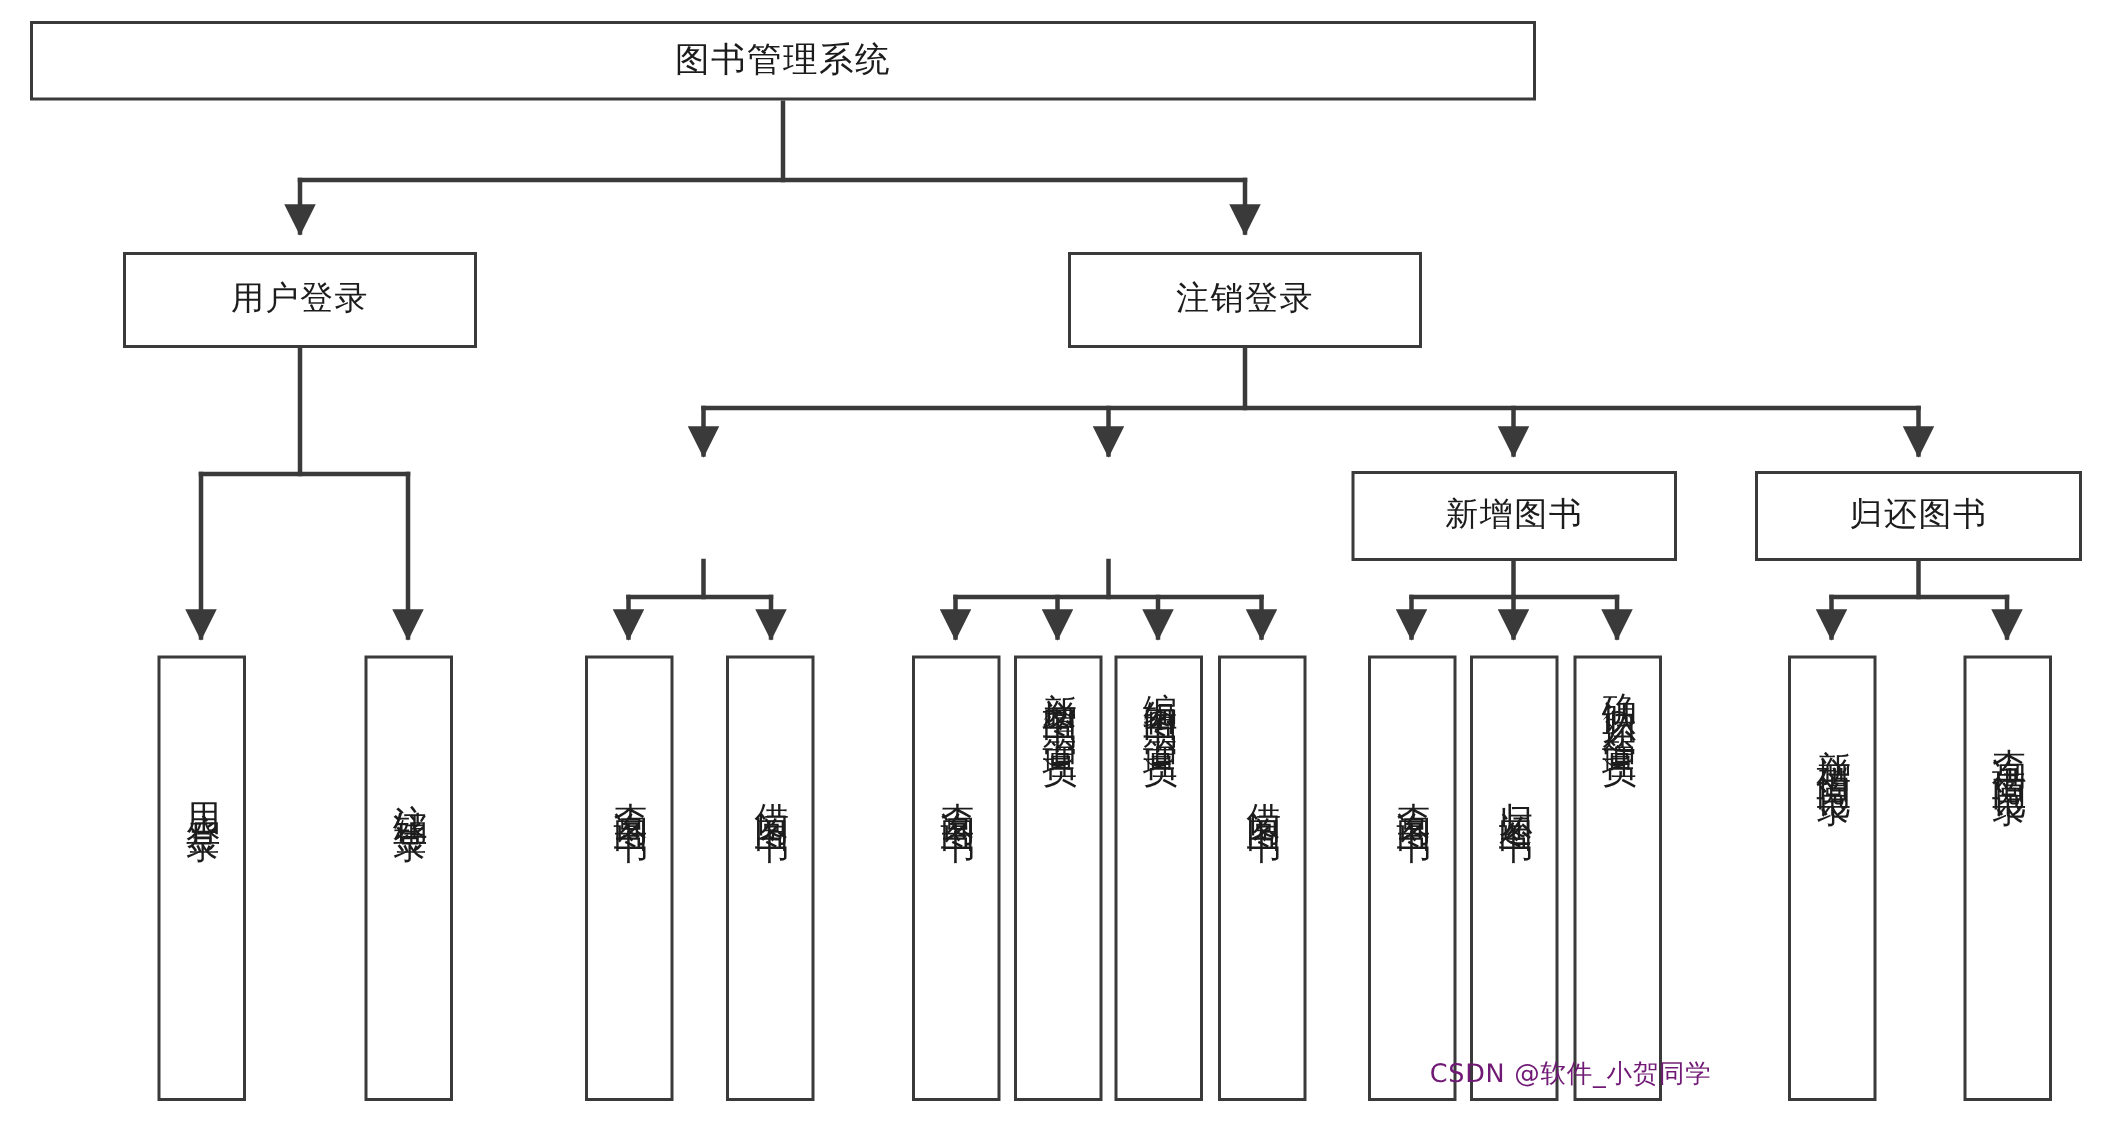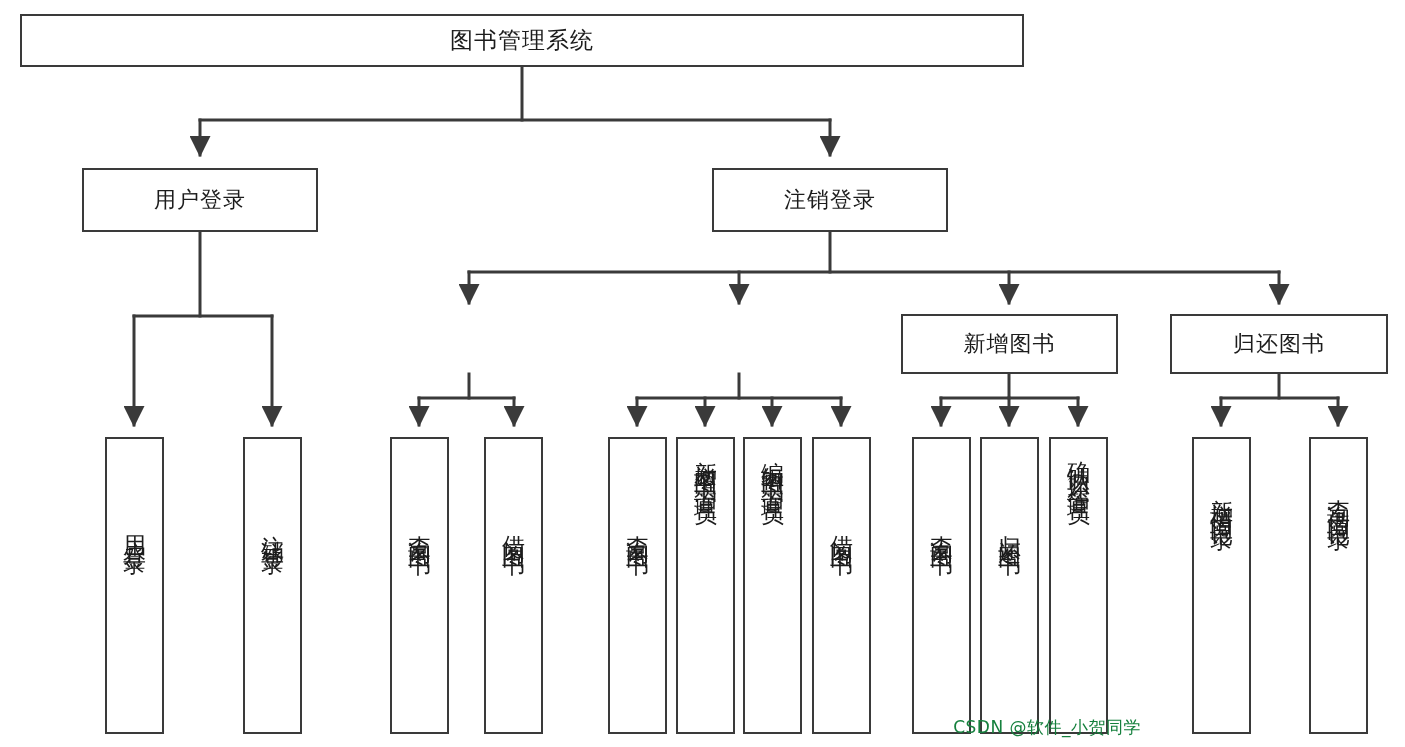--- a/index.html
+++ b/index.html
@@ -46,23 +46,23 @@
     text-orientation:upright;
     font-size:23px;
     letter-spacing:6px;
     line-height:1;
     white-space:nowrap;
   }
 
   #watermark{
     position:absolute;
     right:8px;
-    bottom:8px;
+    bottom:20px;
     font-size:17px;
-    color:#15803d;
+    color:#701a75;
     letter-spacing:0.5px;
     white-space:nowrap;
     pointer-events:none;
   }
 </style>
 </head>
 <body>
 
 <div id="canvas">
 

